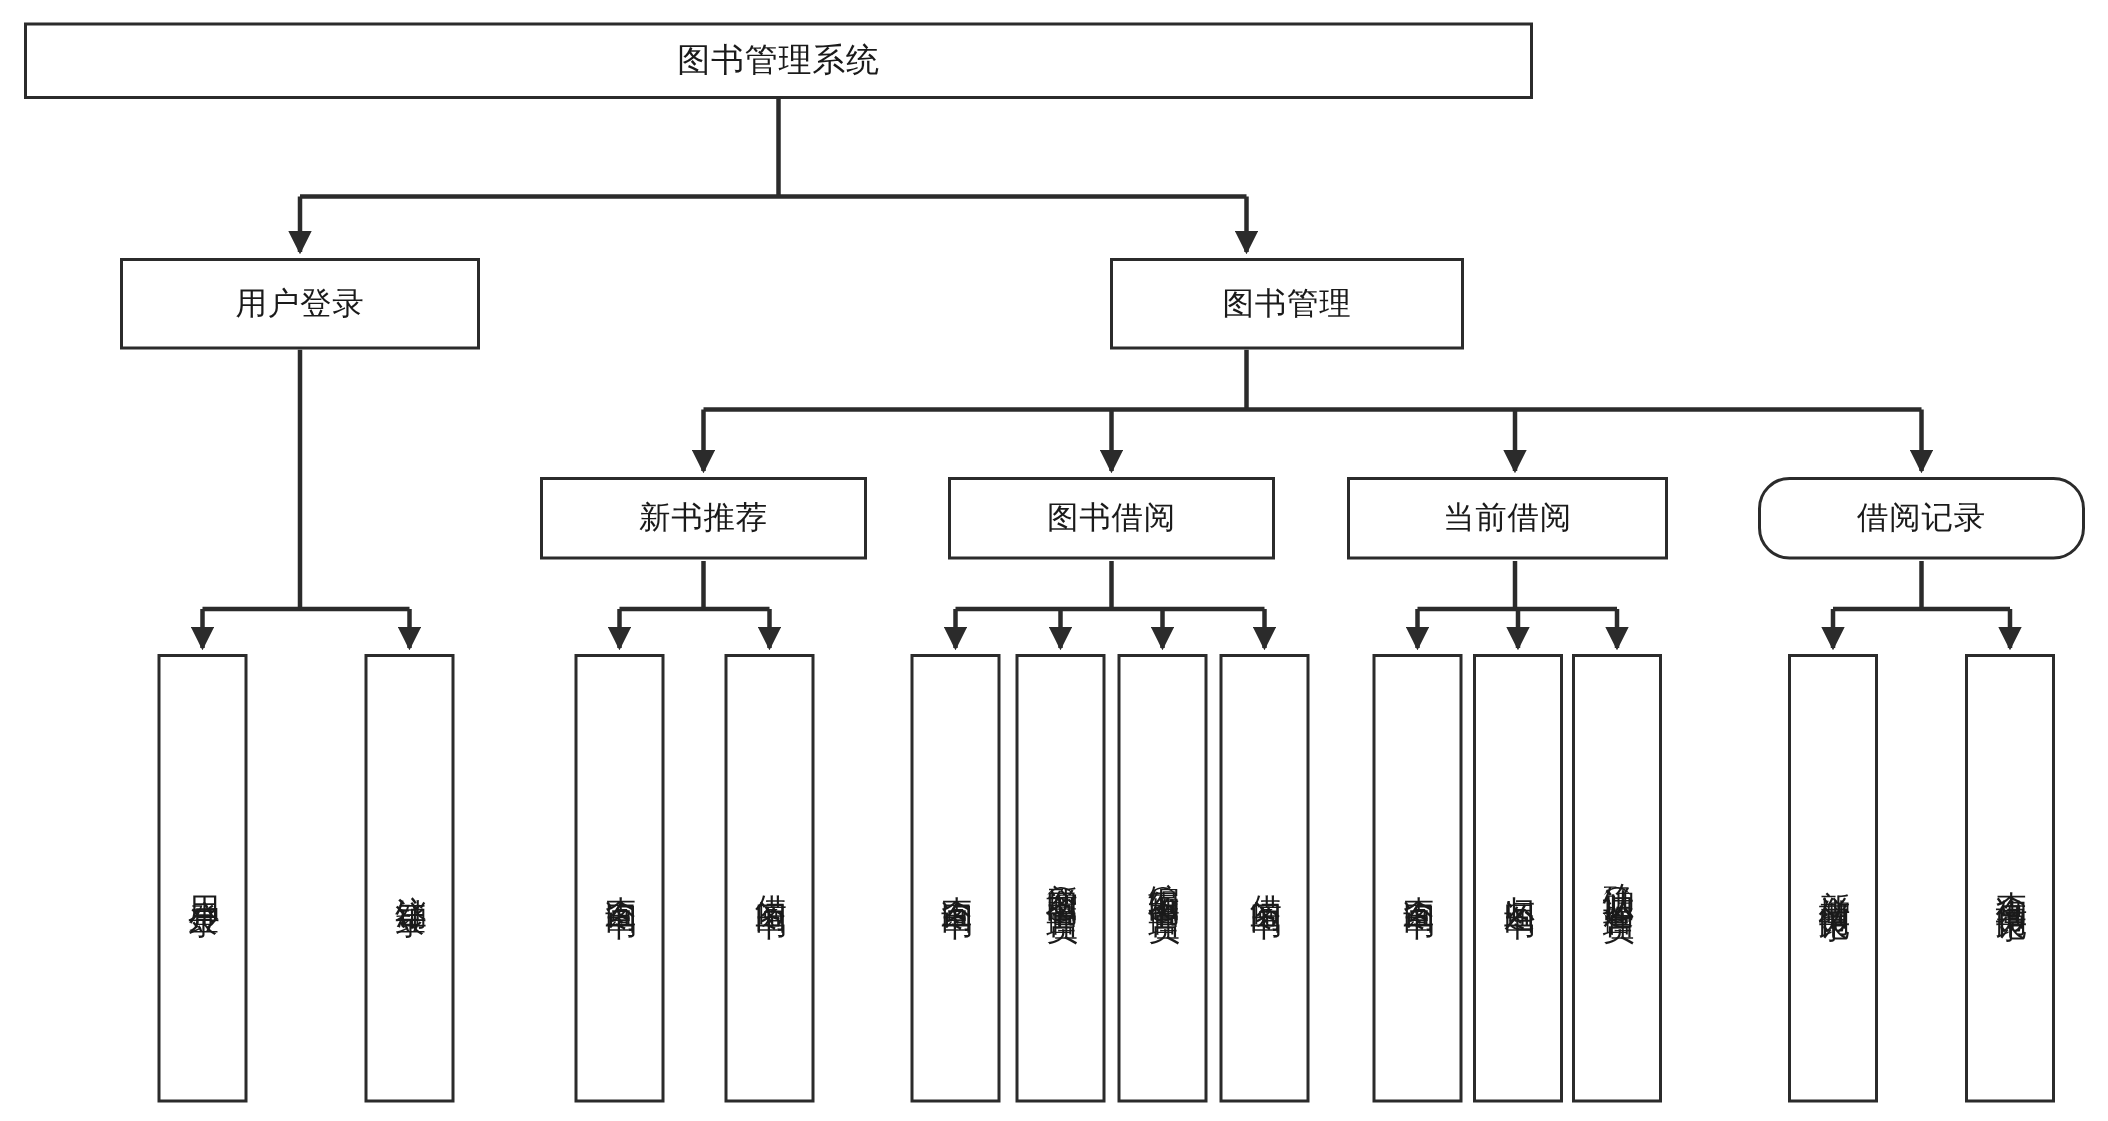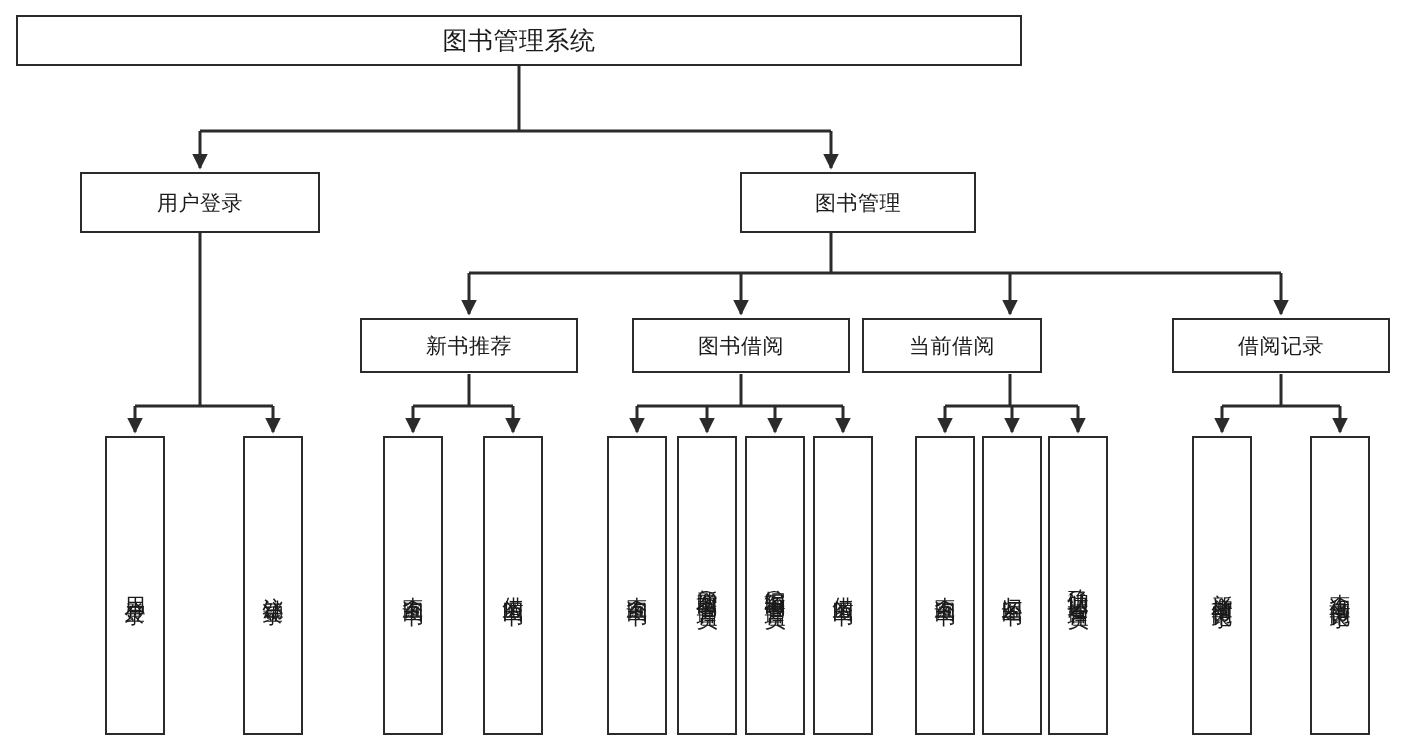--- a/index.html
+++ b/index.html
@@ -42,21 +42,21 @@
     text-align: center;
     line-height: 1.22;
     white-space: pre;
   }
   
   .node.h .cap {
     font-size: 21px;
     letter-spacing: 0.5px;
   }
   .node.root .cap {
-    font-size: 25px;
+    font-size: 22px;
     letter-spacing: 0.5px;
   }
   
   .node.v {
     align-items: center;
     justify-content: center;
   }
   .node.v .cap {
     writing-mode: vertical-rl;
     text-orientation: upright;
@@ -144,24 +144,24 @@
   <div class="node h" style="left:740px; top:172px; width:236px; height:61px;">
     <span class="cap">图书管理</span>
   </div>
 
   <div class="node h" style="left:360px; top:318px; width:218px; height:55px;justify-content:center;">
     <span class="cap">新书推荐</span>
   </div>
   <div class="node h" style="left:632px; top:318px; width:218px; height:55px;">
     <span class="cap">图书借阅</span>
   </div>
-  <div class="node h" style="left:862px; top:318px; width:180px; height:55px;">
+  <div class="node h" style="left:898px; top:318px; width:214px; height:55px;">
     <span class="cap">当前借阅</span>
   </div>
-  <div class="node h" style="left:1172px; top:318px; width:218px; height:55px;">
+  <div class="node h" style="left:1172px; top:318px; width:218px; height:55px;border-radius:21px;">
     <span class="cap">借阅记录</span>
   </div>
 
   <div class="node v" style="left:105px; top:436px; width:60px; height:299px;">
     <span class="cap">用户登录</span>
   </div>
   <div class="node v" style="left:243px; top:436px; width:60px; height:299px;">
     <span class="cap">注销登录</span>
   </div>
 

